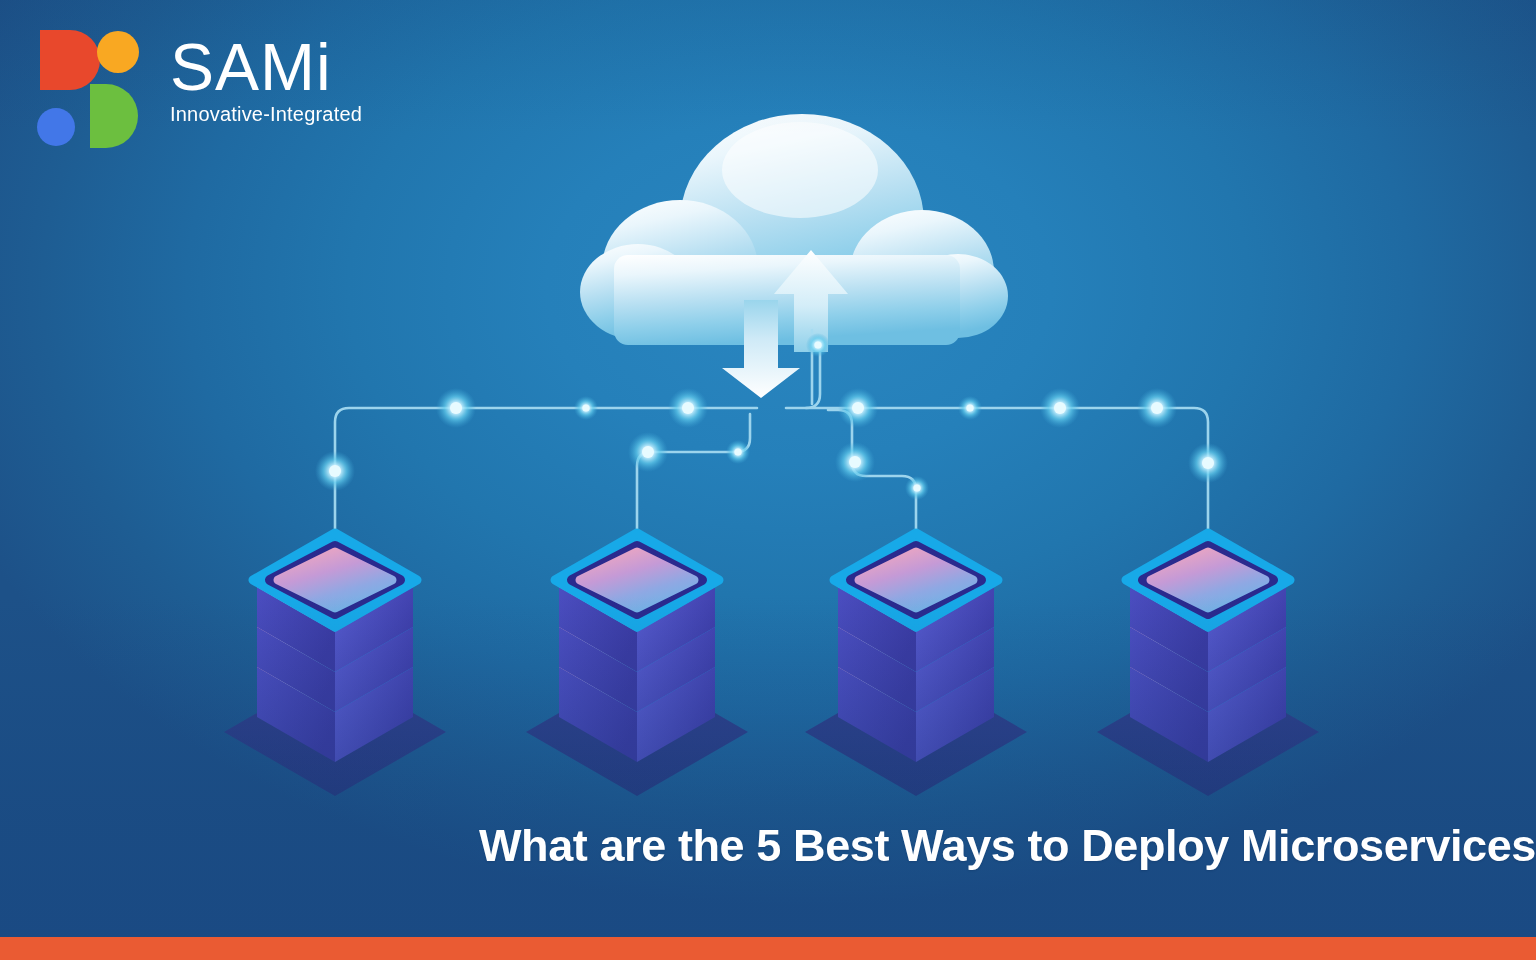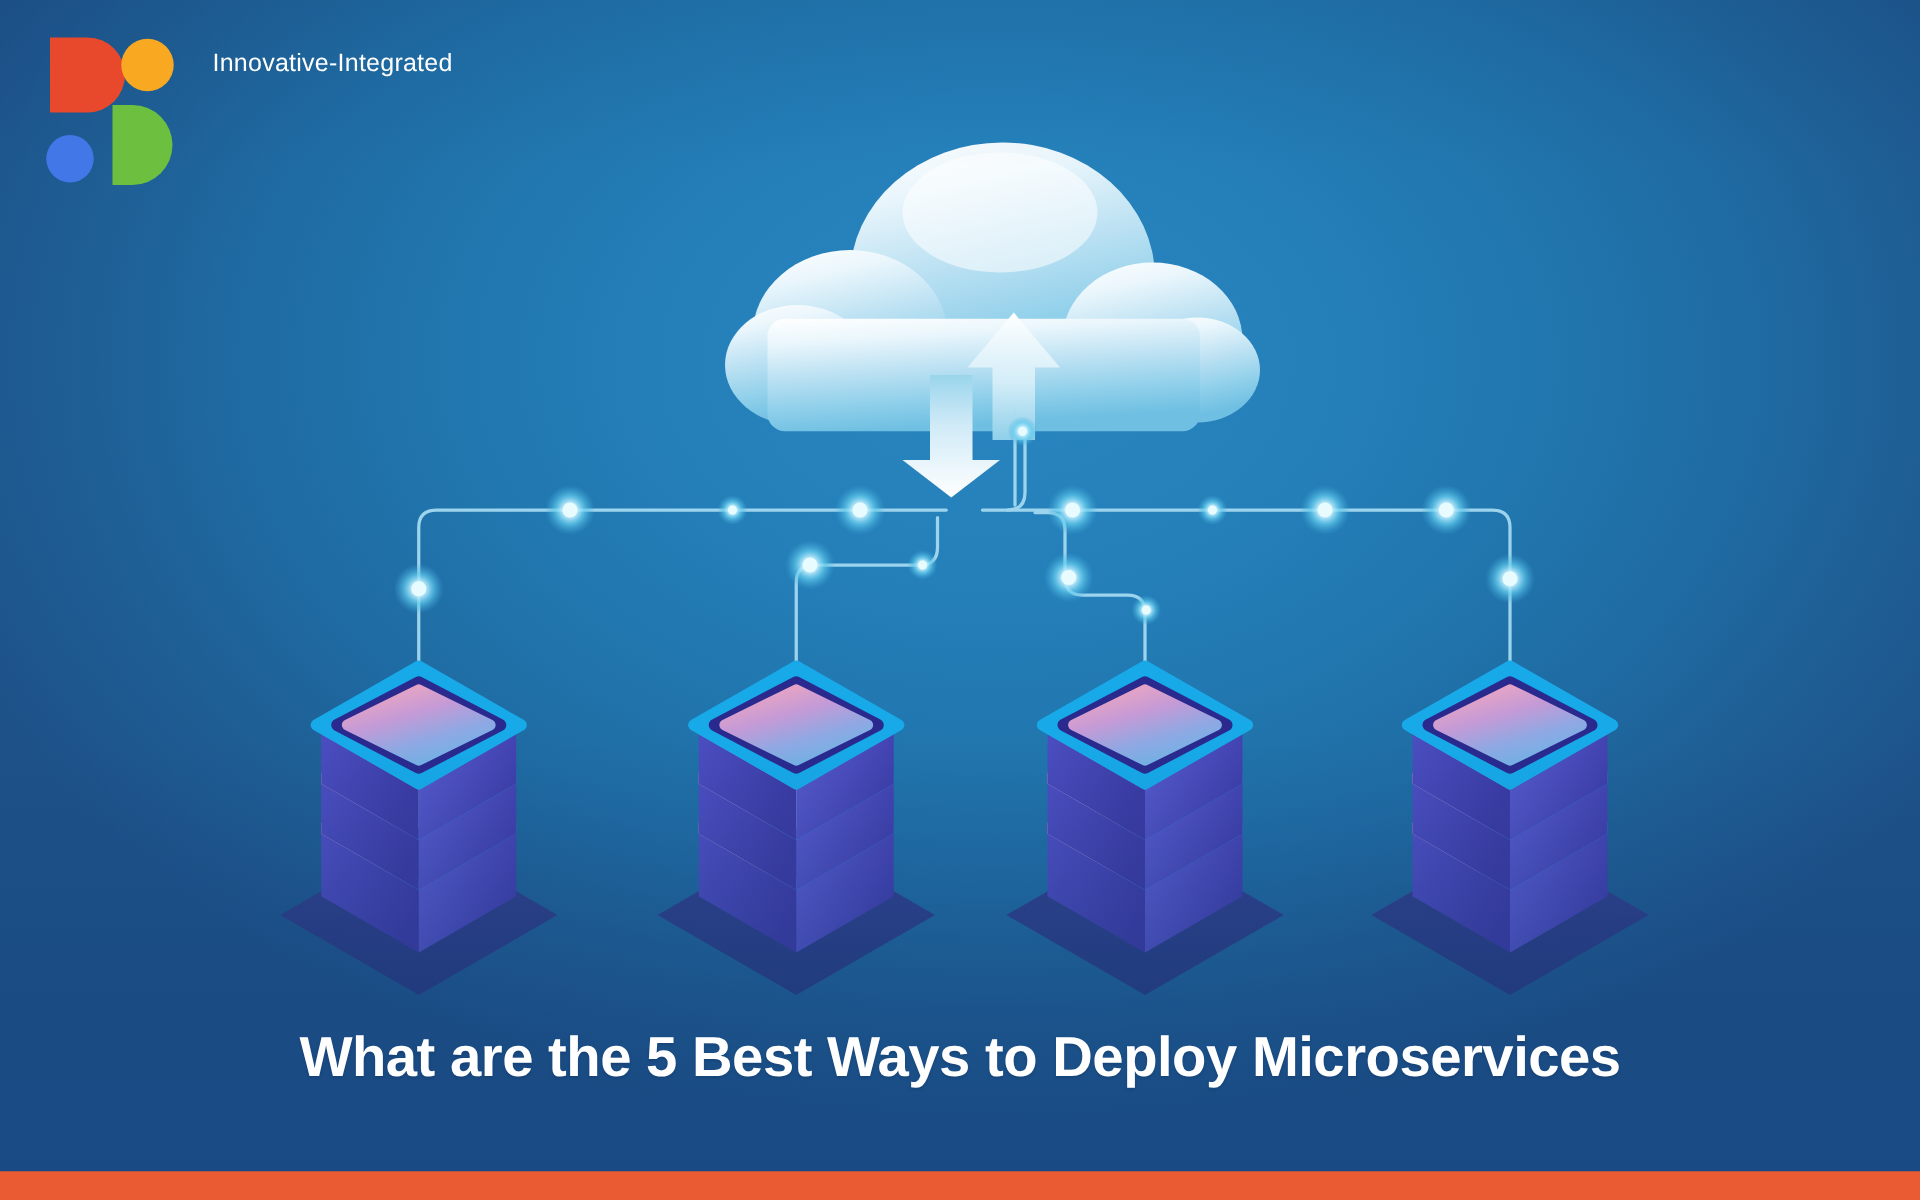--- a/index.html
+++ b/index.html
@@ -87,21 +87,21 @@
     width: 1536px;
     height: 960px;
   }
 
   
   #headline {
     position: absolute;
     left: 0;
     top: 820px;
     width: 1536px;
-    text-align: center;
+    text-align: right;
     font-family: "Liberation Sans", sans-serif;
     font-size: 45px;
     font-weight: bold;
     letter-spacing: -0.4px;
     color: #ffffff;
     white-space: nowrap;
     text-shadow: 0 1px 2px rgba(10,40,80,0.25);
   }
 
   
@@ -324,20 +324,21 @@
 
       <path d="M12 8 H42 A30 30 0 0 1 42 68 H12 Z" fill="#e8482c"></path>
 
       <circle cx="90" cy="30" r="21" fill="#f9a822"></circle>
 
       <circle cx="28" cy="105" r="19" fill="#4277e8"></circle>
 
       <path d="M62 62 H78 A32 32 0 0 1 78 126 H62 Z" fill="#6cbf3f"></path>
     </svg>
     <div id="logo-text">
+      <div class="logo-title">SAMi</div>
       <div class="logo-tagline">Innovative-Integrated</div>
     </div>
   </div>
 
   <div id="headline">What are the 5 Best Ways to Deploy Microservices</div>
 
   <div id="bottom-bar"></div>
 
 </div>
 

